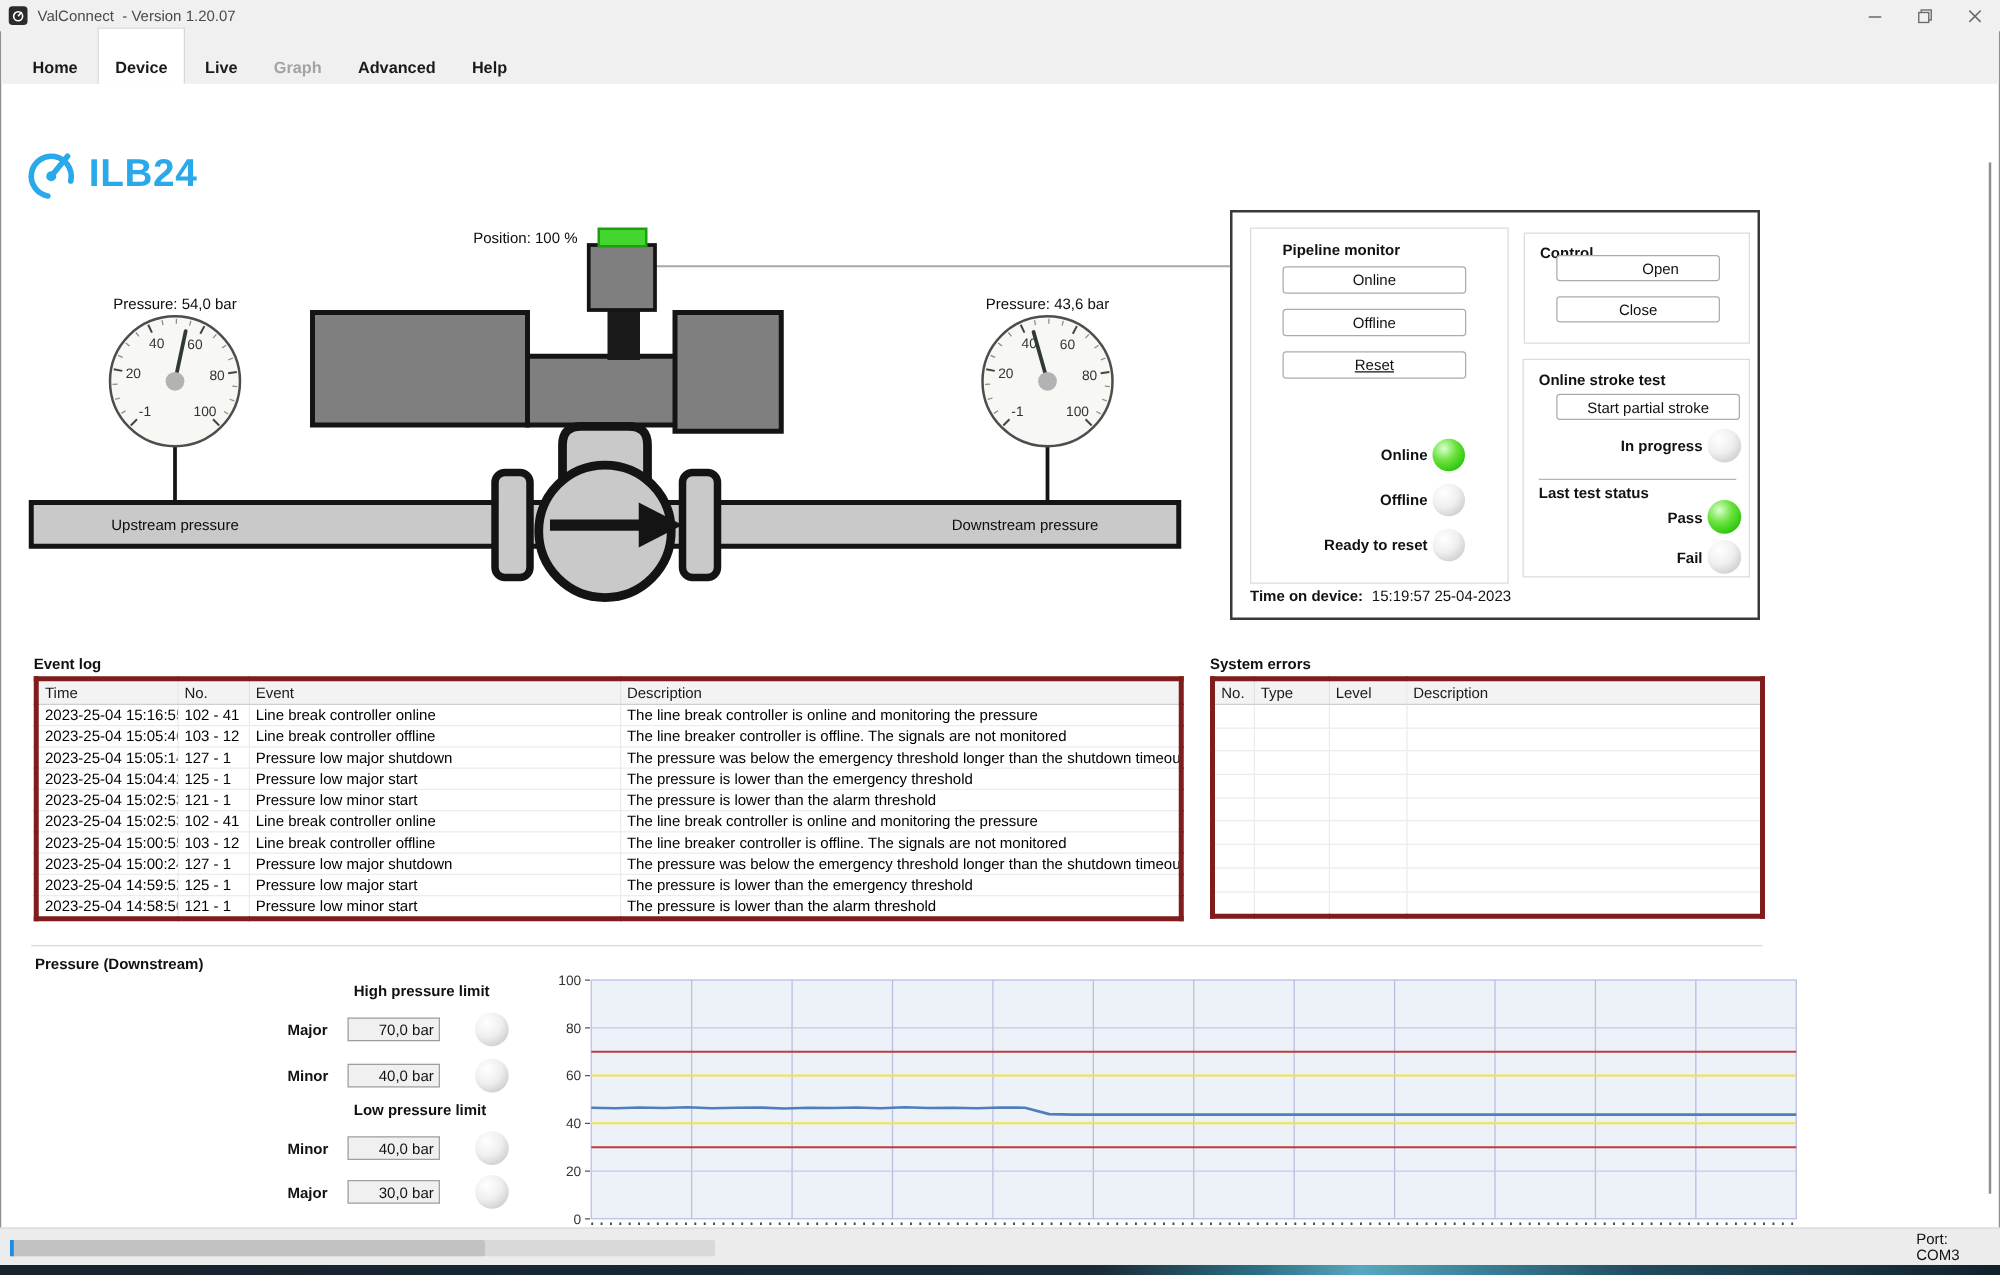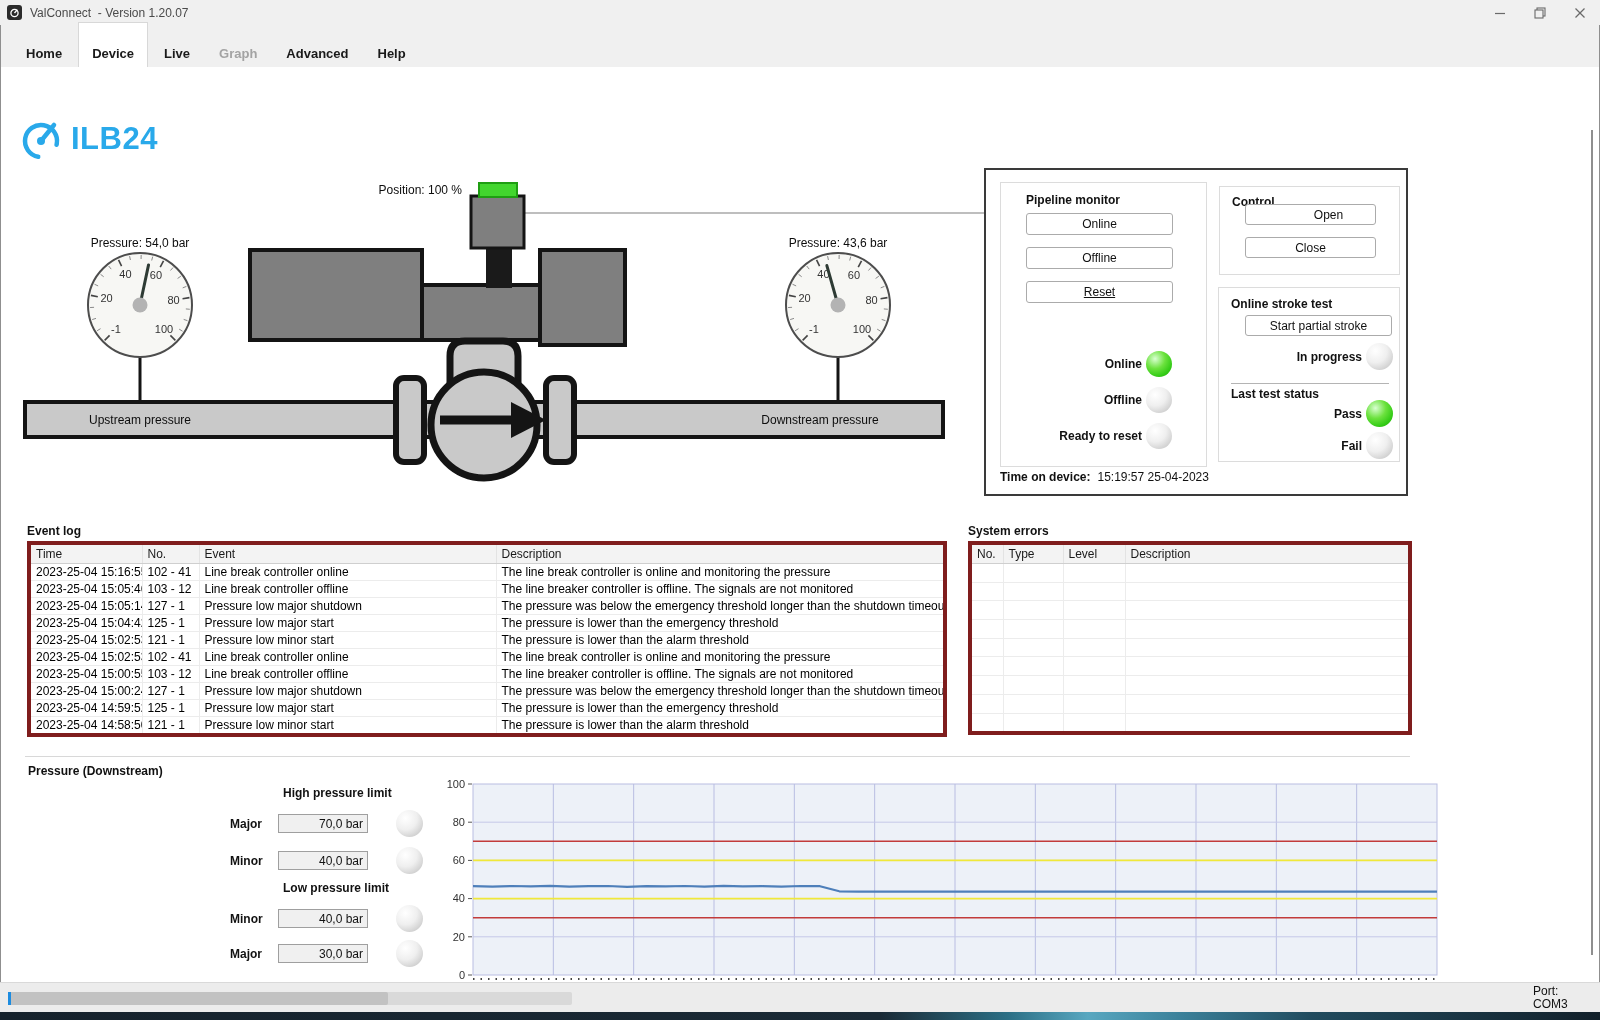--- a/index.html
+++ b/index.html
@@ -45,21 +45,21 @@
   #event-table td{height:16px;}
   #syserr-table td{height:17.7px;}
   
   .divider{position:absolute;left:25px;top:756px;width:1385px;height:1px;background:#d8d8d8;}
   .pd-title{position:absolute;left:28px;top:764px;font-weight:bold;}
   .pd-value{position:absolute;left:28px;top:781px;width:174px;height:47px;background:#f2f2f2;border:1px solid #9f9f9f;
             box-sizing:border-box;font-size:28px;display:flex;align-items:center;padding-left:10px;}
   .limit-head{position:absolute;left:283px;font-weight:bold;}
   .limit-row{position:absolute;left:230px;width:210px;height:27px;display:flex;align-items:center;}
   .limit-row .lbl{width:38px;text-align:left;font-weight:bold;margin-right:10px;}
-  .limit-field{width:90px;height:19px;background:#f0f0f0;border:1px solid #9f9f9f;box-sizing:border-box;
+  .limit-field{width:74px;height:19px;background:#f0f0f0;border:1px solid #9f9f9f;box-sizing:border-box;
                display:flex;align-items:center;justify-content:flex-end;padding-right:4px;font-size:12px;}
   .limit-row .led{width:27px;height:27px;margin-left:28px;}
   
   #chart-svg{position:absolute;left:440px;top:778px;}
   
   .statusbar{position:absolute;left:0;top:982px;width:1600px;height:30px;background:#ececec;border-top:1px solid #d9d9d9;box-sizing:border-box;}
   .hscroll{position:absolute;left:8px;top:9px;width:564px;height:13px;background:#d9d9d9;border-radius:2px;}
   .hscroll-thumb{position:absolute;left:0;top:0;width:380px;height:13px;background:#c2c2c2;border-radius:2px;}
   .hscroll-accent{position:absolute;left:0;top:0;width:3px;height:13px;background:#1d8ce0;}
   .port-block{position:absolute;left:1533px;top:2px;line-height:13px;font-size:12px;color:#111;}

